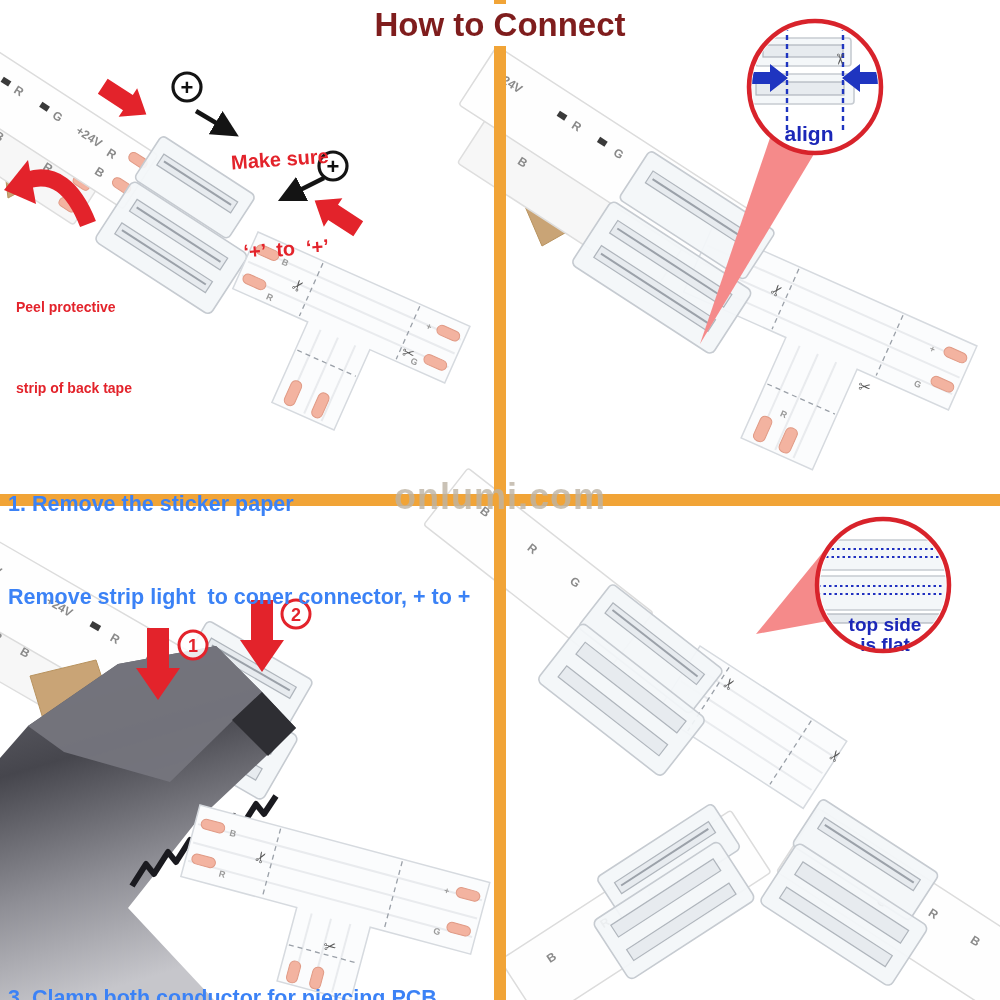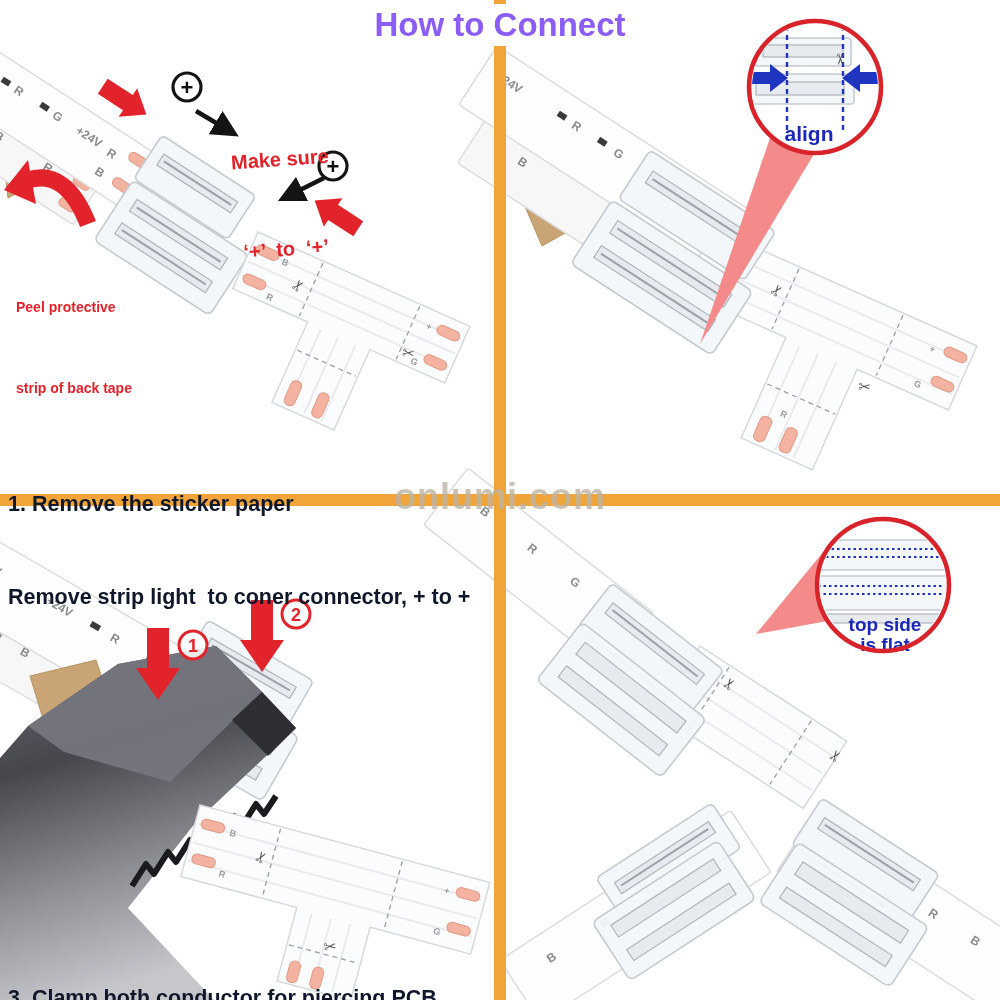--- a/index.html
+++ b/index.html
@@ -2,22 +2,22 @@
 <html><head>
 <meta charset="utf-8">
 <style>
   html,body{margin:0;padding:0;background:#fff;}
   .sheet{position:relative;width:1000px;height:1000px;background:#ffffff;overflow:hidden;
          font-family:"Liberation Sans",sans-serif;}
   .abs{position:absolute;}
   .divider-v{left:494px;top:0;width:12px;height:1000px;background:#F1A437;z-index:2;}
   .divider-h{left:0;top:494px;width:1000px;height:12px;background:#F1A437;z-index:2;}
   .title{top:4px;left:50%;transform:translateX(-50%);z-index:5;background:#ffffff;
-         padding:2px 20px;font-size:33px;font-weight:700;color:#8b5cf6;white-space:nowrap;}
-  .caption{z-index:4;font-size:21.5px;line-height:31px;font-weight:700;color:#0f172a;white-space:pre-wrap;}
+         padding:2px 20px;font-size:33px;font-weight:700;color:#7f1d1d;white-space:nowrap;}
+  .caption{z-index:4;font-size:21.5px;line-height:31px;font-weight:700;color:#3b82f6;white-space:pre-wrap;}
   .cap1{left:8px;top:427px;width:500px;}
   .cap2{left:518px;top:427px;width:472px;}
   .cap3{left:8px;top:921px;width:482px;}
   .cap4{left:518px;top:951px;width:472px;}
   .note{z-index:4;color:#E3232B;font-weight:700;white-space:pre-wrap;}
   .note-make{left:222px;top:84px;width:122px;font-size:20px;line-height:30px;
              text-align:center;transform:rotate(-4deg);}
   .note-peel{left:16px;top:240px;font-size:14px;line-height:27px;}
   .watermark{left:0;right:0;top:476px;text-align:center;z-index:6;font-size:36px;font-weight:700;
              letter-spacing:1px;color:#BDB4A4;opacity:.8;}

